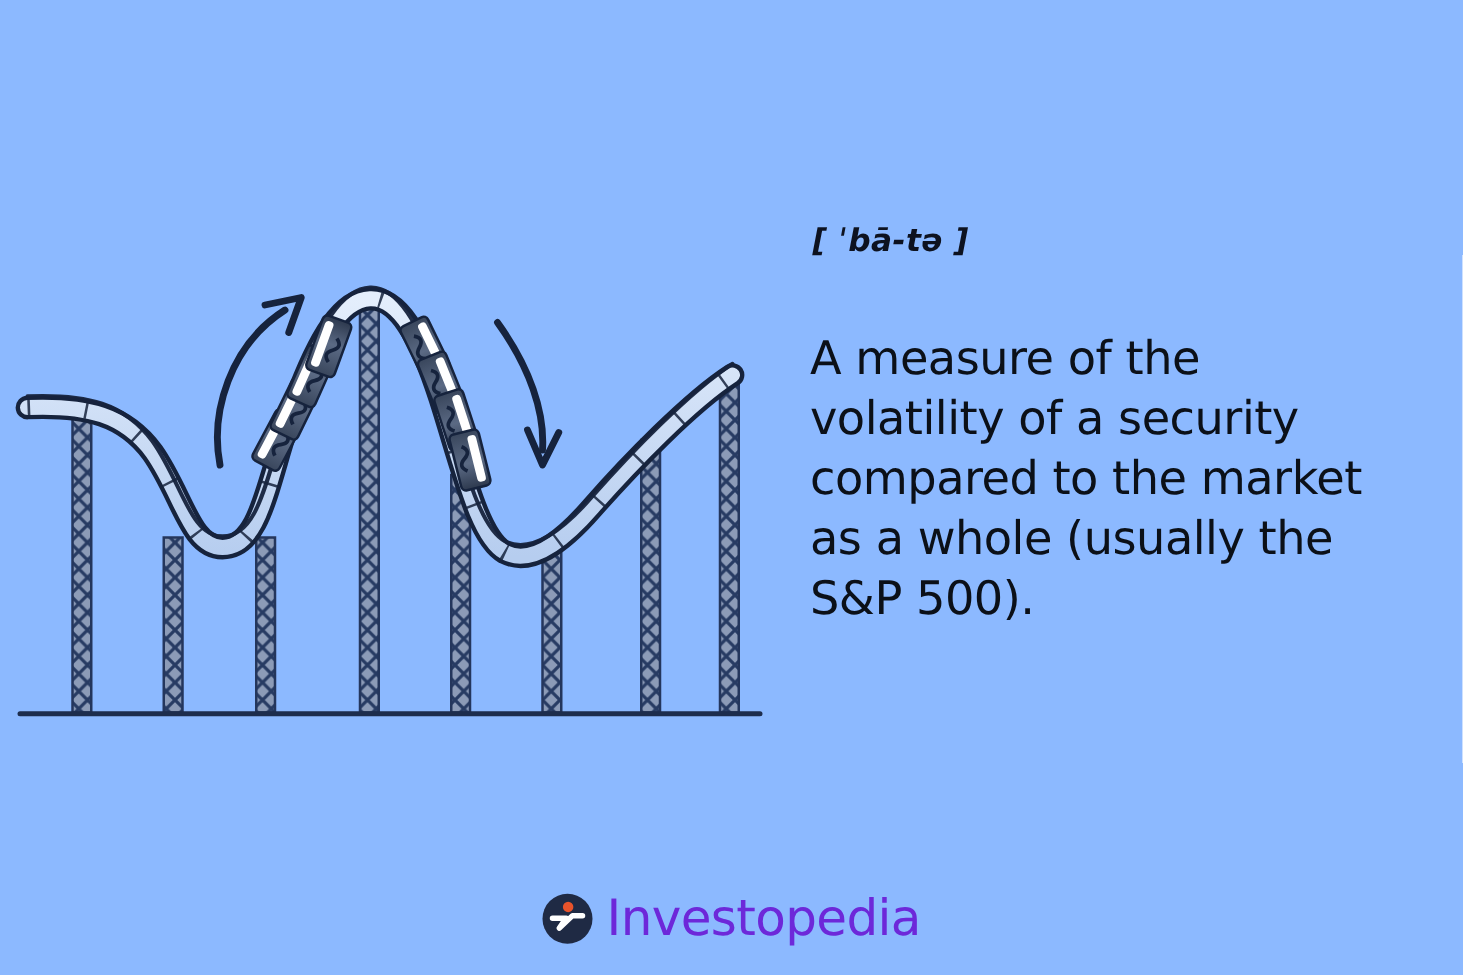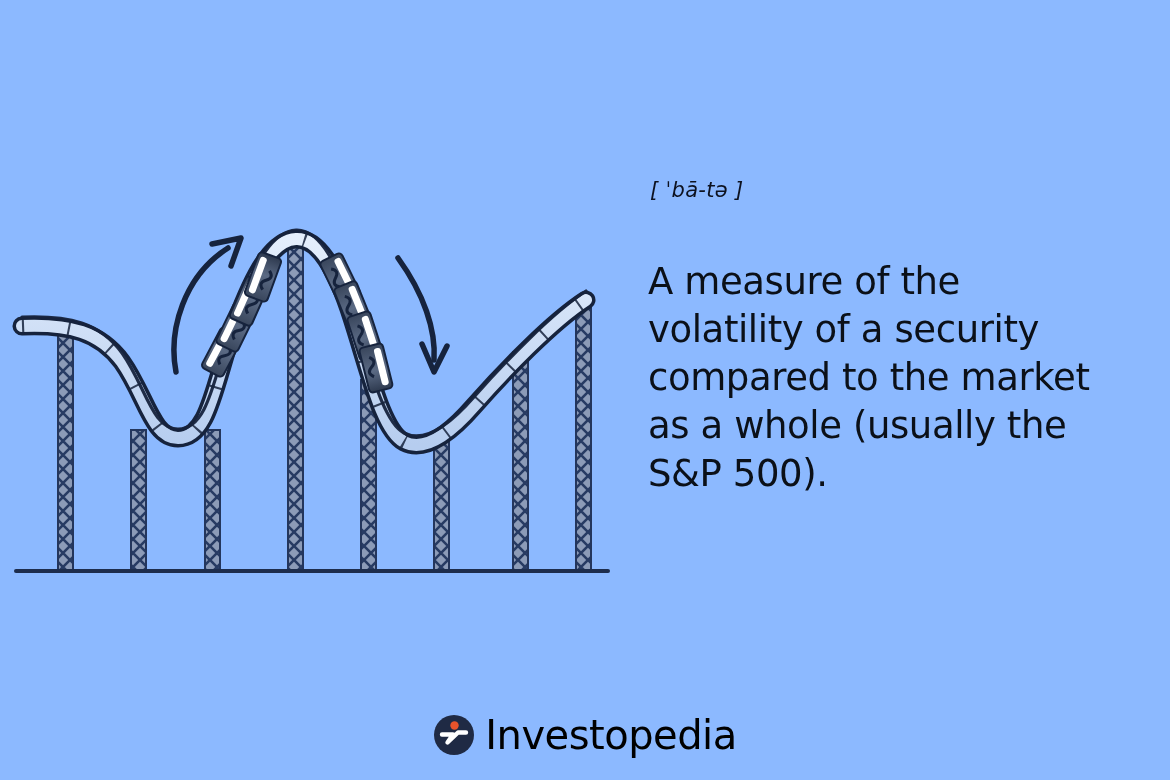--- a/index.html
+++ b/index.html
@@ -38,22 +38,22 @@
     font-size: 62px;
     font-weight: 700;
     line-height: 1.05;
     letter-spacing: -1px;
     color: #06070b;
   }
   #pronunciation {
     margin: 18px 0 0 2px;
     font-family: "DejaVu Sans", "Liberation Sans", sans-serif;
     font-style: italic;
-    font-size: 21px;
-    font-weight: 400;
+    font-size: 25px;
+    font-weight: 700;
     letter-spacing: 0.3px;
     color: #0d1220;
   }
   #definition {
     margin: 56px 0 0 0;
     font-family: "DejaVu Sans", "Liberation Sans", sans-serif;
     font-size: 37px;
     font-weight: 400;
     line-height: 1.30;
     letter-spacing: -0.4px;
@@ -76,21 +76,21 @@
     width: 42px;
     height: 42px;
     flex: 0 0 auto;
     display: block;
   }
   #logo-wordmark {
     font-family: "DejaVu Sans", "Liberation Sans", sans-serif;
     font-size: 40px;
     font-weight: 400;
     letter-spacing: -0.5px;
-    color: #000000;
+    color: #6d28d9;
     line-height: 1;
   }
 </style>
 </head>
 <body>
 
 <div id="card" style="background: rgb(140, 185, 255);">
 
   <svg id="illustration" viewBox="0 0 630 640" aria-hidden="true">
     <defs>

